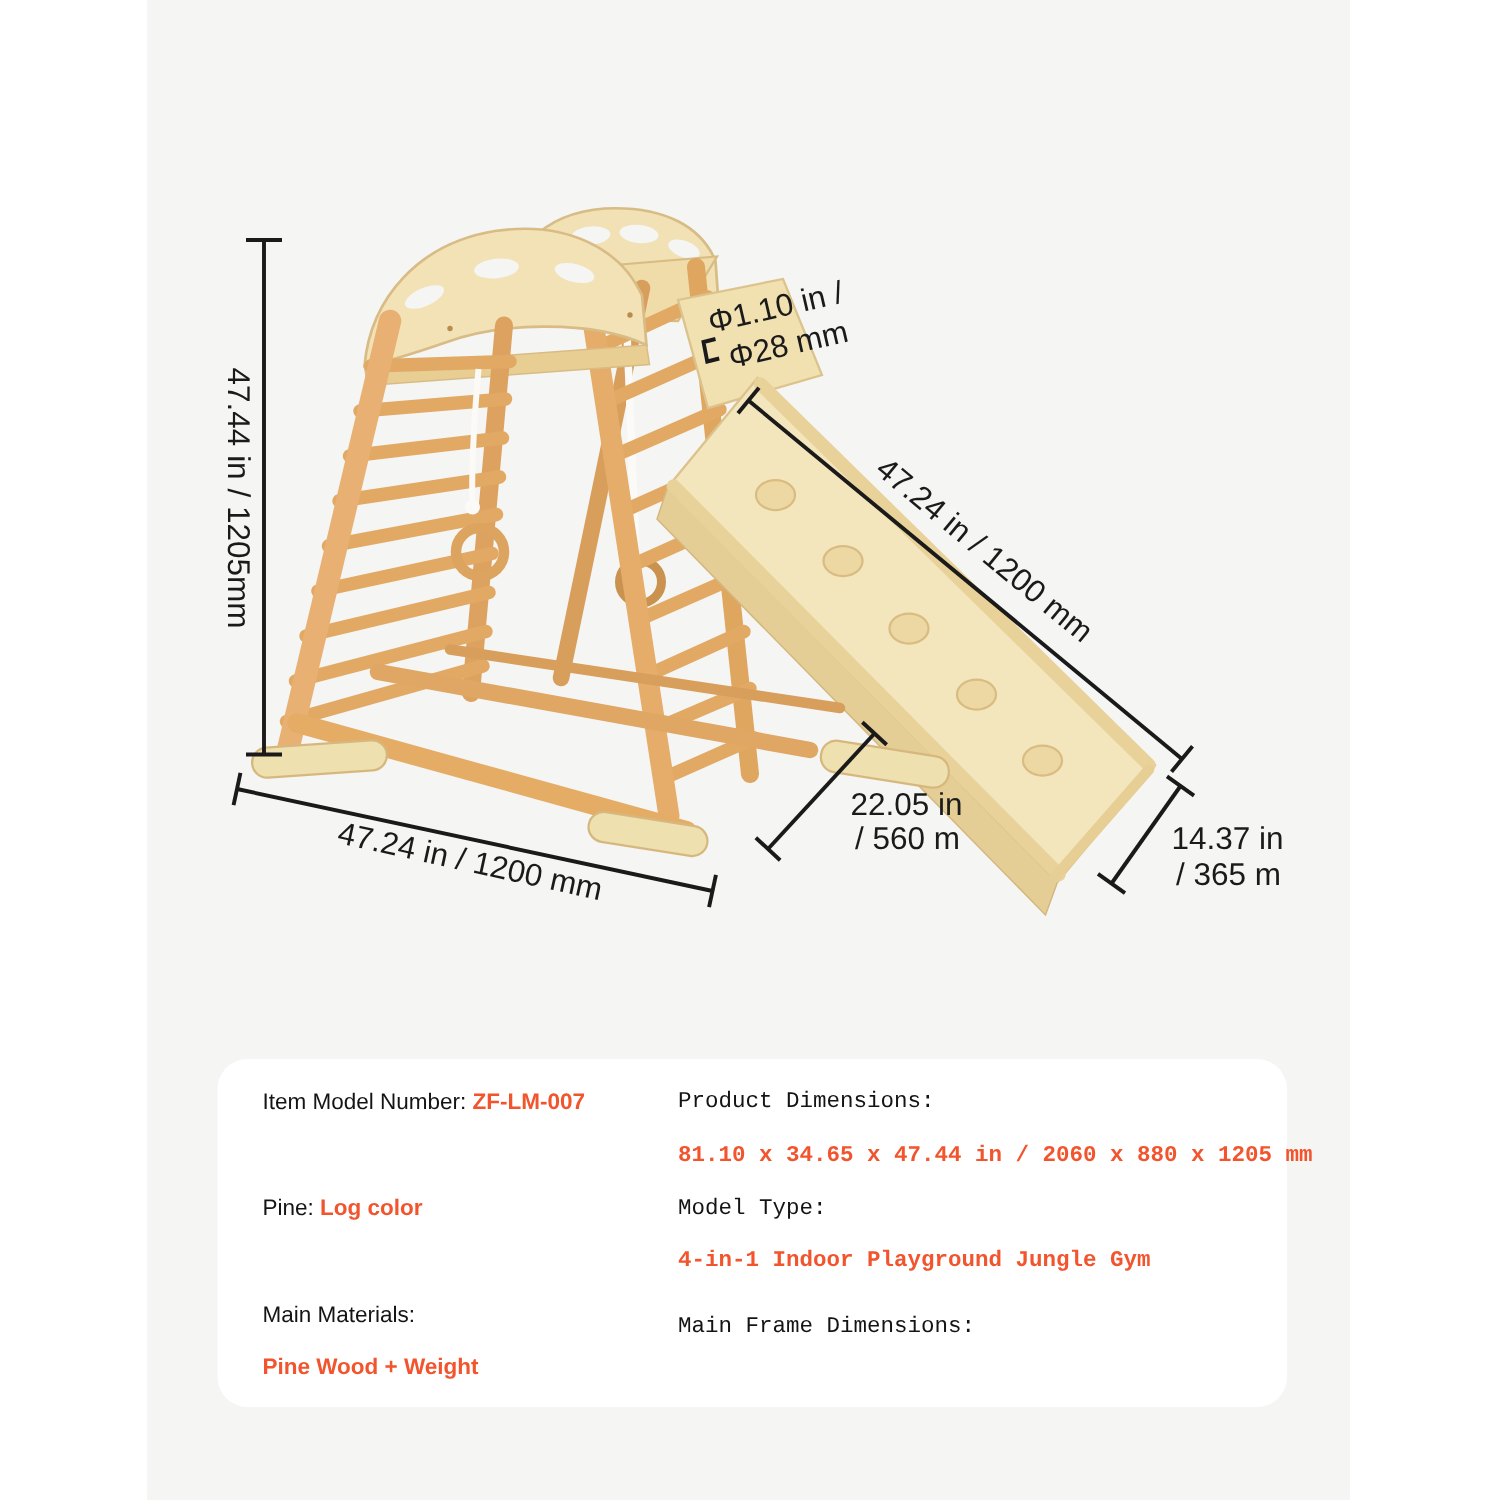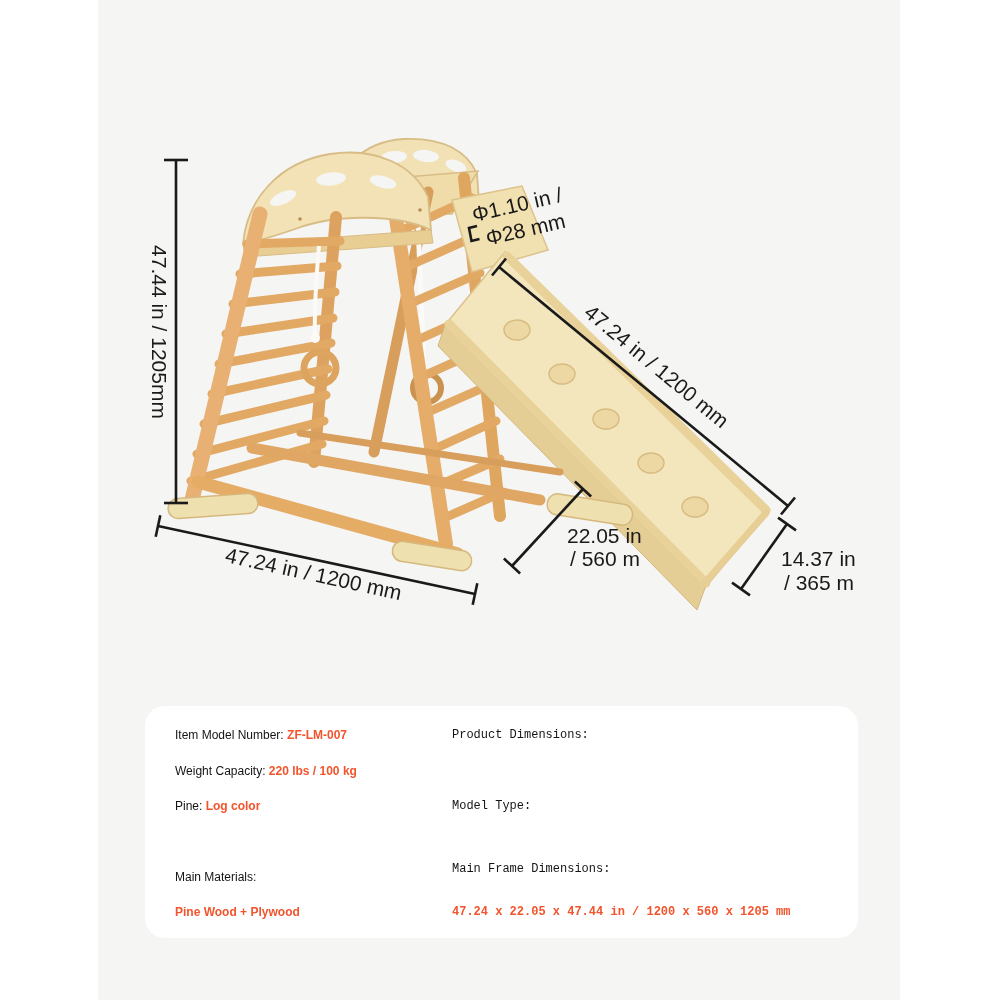--- a/index.html
+++ b/index.html
@@ -4,21 +4,21 @@
 <style>
   html,body{margin:0;padding:0;background:#ffffff;}
   .canvas{position:relative;width:1000px;height:1000px;background:#ffffff;overflow:hidden;
           font-family:"Liberation Sans",sans-serif;}
   .photo-bg{position:absolute;left:98px;top:0;width:802px;height:1000px;background:#f5f5f4;}
   svg.diagram{position:absolute;left:0;top:0;width:1000px;height:1000px;}
   .dim-text{font-size:21px;font-weight:500;fill:#1a1a1a;}
   .dim-line{stroke:#1a1a1a;stroke-width:2.6;fill:none;}
   .spec-panel{position:absolute;left:145px;top:706px;width:713px;height:232px;
               background:#ffffff;border-radius:20px;}
-  .spec-row{position:absolute;font-size:12px;line-height:22px;white-space:nowrap;}
+  .spec-row{position:absolute;font-size:15px;line-height:22px;white-space:nowrap;}
   .col-left{left:30px;}
   .col-right{left:307px;font-family:Liberation Mono, monospace;}
   .lbl{color:#141414;font-weight:500;}
   .val{color:#f2542d;font-weight:700;}
 </style>
 </head>
 <body>
 
 <div class="canvas">
 
@@ -171,39 +171,39 @@
       <text class="dim-text" x="781" y="566">14.37 in</text>
       <text class="dim-text" x="784" y="590">/ 365 m</text>
     </g>
   </svg>
 
   <div class="spec-panel">
 
     <div class="spec-row col-left" style="top:18px">
       <span class="lbl">Item Model Number: </span><span class="val">ZF-LM-007</span>
     </div>
-    <div class="spec-row col-left" style="top:54px">
-      <span class="lbl">Weight Capacity: </span><span class="val">220 lbs / 100 kg</span>
-    </div>
     <div class="spec-row col-left" style="top:89px">
       <span class="lbl">Pine: </span><span class="val">Log color</span>
     </div>
     <div class="spec-row col-left" style="top:160px">
       <span class="lbl">Main Materials:</span><span class="val"></span>
     </div>
     <div class="spec-row col-left" style="top:195px">
-      <span class="lbl"></span><span class="val">Pine Wood + Plywood</span>
+      <span class="lbl"></span><span class="val">Pine Wood + Weight</span>
     </div>
 
     <div class="spec-row col-right" style="top:18px">
       <span class="lbl">Product Dimensions:</span><span class="val"></span>
     </div>
+    <div class="spec-row col-right" style="top:54px">
+      <span class="lbl"></span><span class="val">81.10 x 34.65 x 47.44 in / 2060 x 880 x 1205 mm</span>
+    </div>
     <div class="spec-row col-right" style="top:89px">
       <span class="lbl">Model Type:</span><span class="val"></span>
     </div>
-    <div class="spec-row col-right" style="top:152px">
+    <div class="spec-row col-right" style="top:124px">
+      <span class="lbl"></span><span class="val">4-in-1 Indoor Playground Jungle Gym</span>
+    </div>
+    <div class="spec-row col-right" style="top:168px">
       <span class="lbl">Main Frame Dimensions:</span><span class="val"></span>
-    </div>
-    <div class="spec-row col-right" style="top:195px">
-      <span class="lbl"></span><span class="val">47.24 x 22.05 x 47.44 in / 1200 x 560 x 1205 mm</span>
     </div>
   </div>
 </div>
 
 </body></html>

